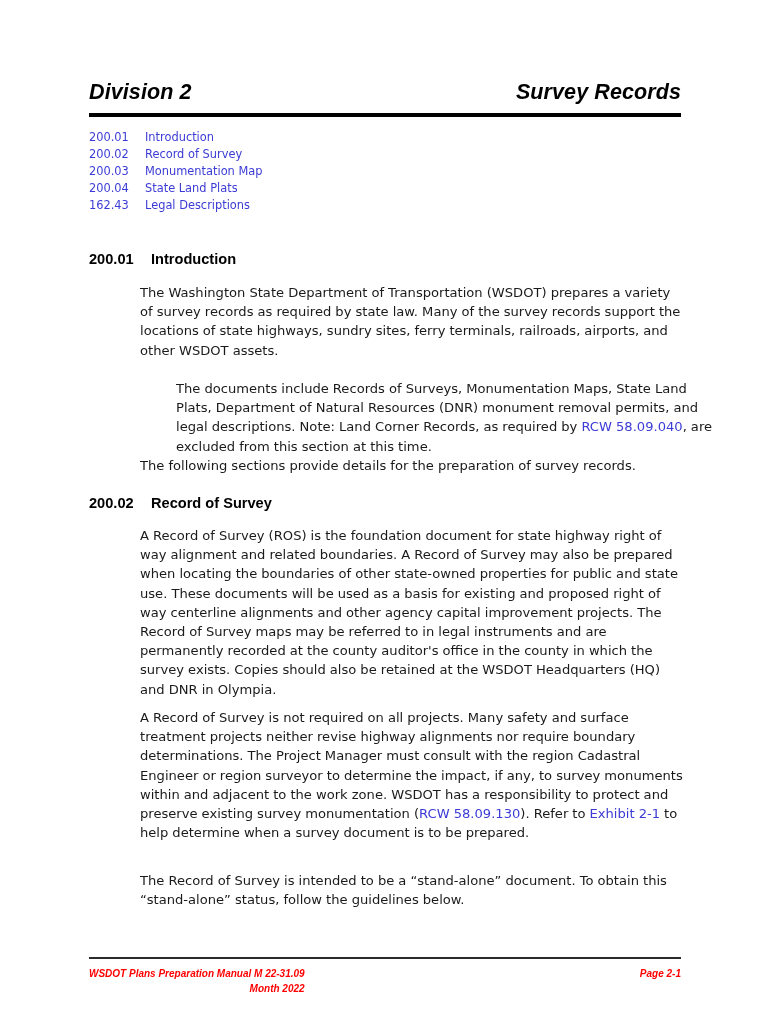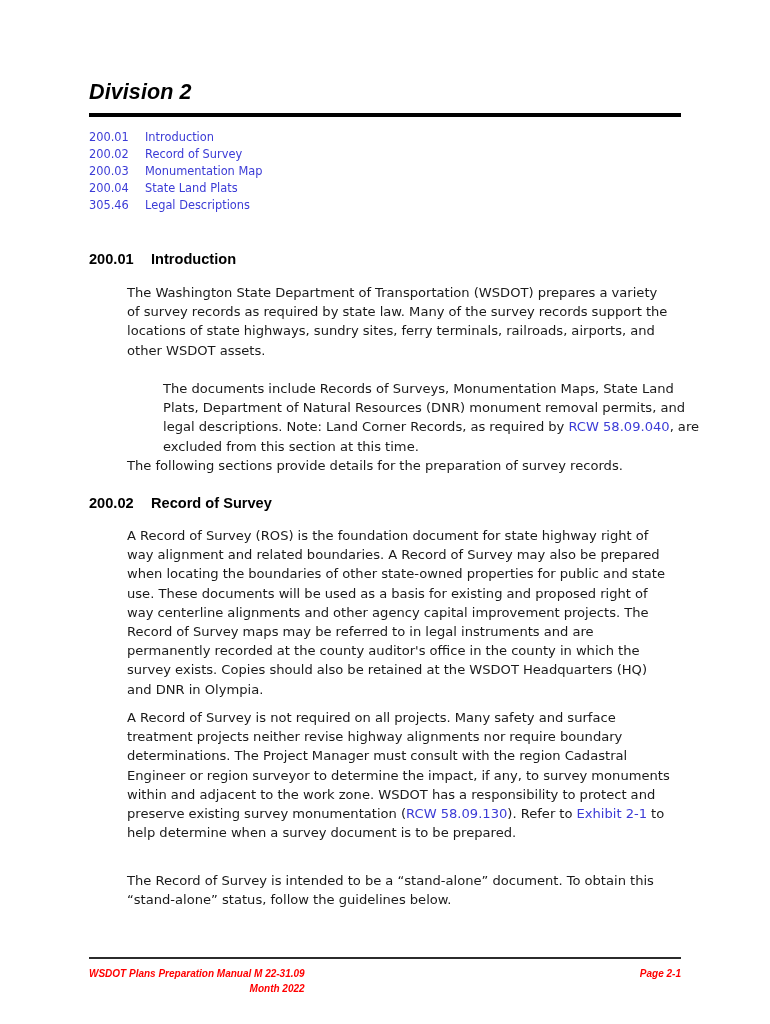--- a/index.html
+++ b/index.html
@@ -90,21 +90,21 @@
     align-items: baseline;
   }
   .section-heading .sec-num {
     width: 62px;
     flex: 0 0 62px;
   }
 
   
   .para {
     position: absolute;
-    left: 127px;
+    left: 140px;
     width: 543px;
     font-family: "DejaVu Sans", sans-serif;
     font-size: 13.1px;
     line-height: 19.2px;
     color: #1a1a1a;
     text-align: left;
     word-spacing: -0.1px;
   }
   .para .lnk {
     color: #3b3bd6;
@@ -143,20 +143,21 @@
     text-align: right;
   }
 </style>
 </head>
 <body>
 
 <div class="page">
 
   <div class="page-header">
     <span class="header-left">Division 2</span>
+    <span class="header-right">Survey Records</span>
   </div>
   <div class="header-rule"></div>
 
   <div class="toc">
     <div class="toc-row">
       <span class="toc-num">200.01</span>
       <span class="toc-label">Introduction</span>
     </div>
     <div class="toc-row">
       <span class="toc-num">200.02</span>
@@ -164,21 +165,21 @@
     </div>
     <div class="toc-row">
       <span class="toc-num">200.03</span>
       <span class="toc-label">Monumentation Map</span>
     </div>
     <div class="toc-row">
       <span class="toc-num">200.04</span>
       <span class="toc-label">State Land Plats</span>
     </div>
     <div class="toc-row">
-      <span class="toc-num">305.46</span>
+      <span class="toc-num">162.43</span>
       <span class="toc-label">Legal Descriptions</span>
     </div>
   </div>
 
   <div class="section-heading" style="top:251px;">
     <span class="sec-num">200.01</span>
     <span>Introduction</span>
   </div>
 
   <div class="para" style="top:283px;">The Washington State Department of Transportation (WSDOT) prepares a variety of survey records as required by state law. Many of the survey records support the locations of state highways, sundry sites, ferry terminals, railroads, airports, and other WSDOT assets.</div>

